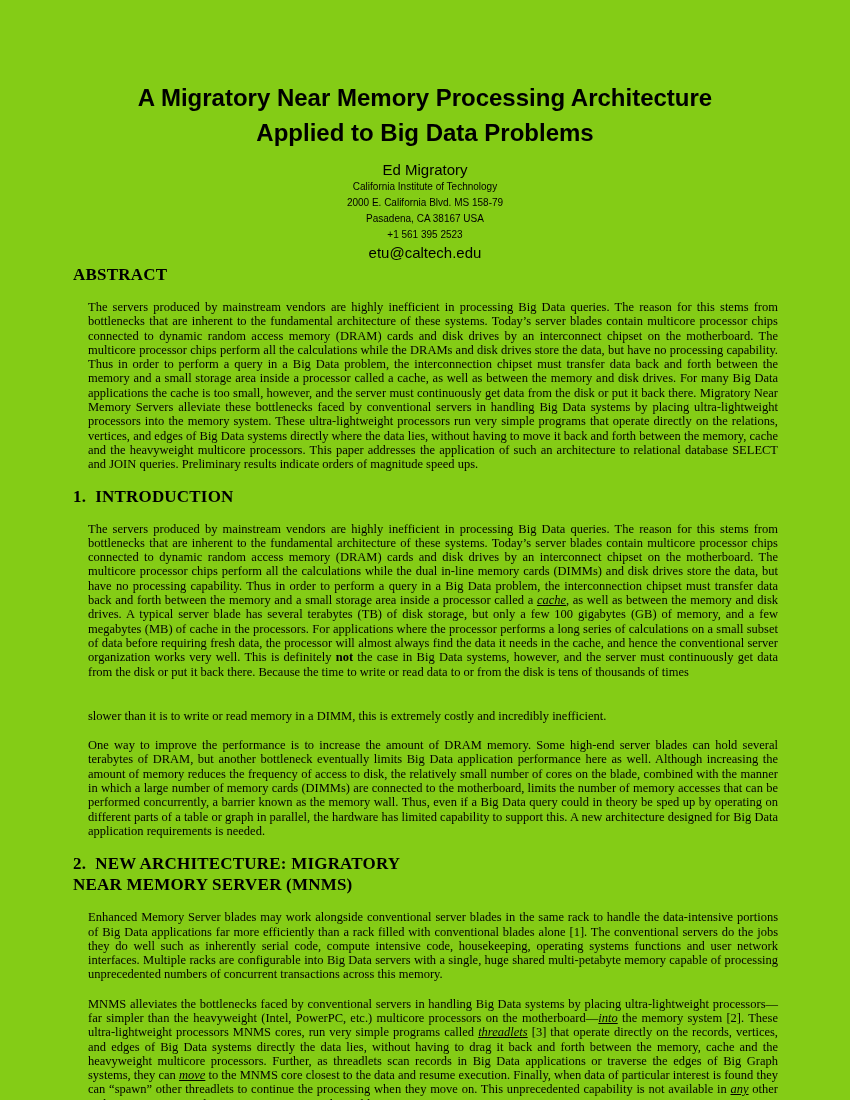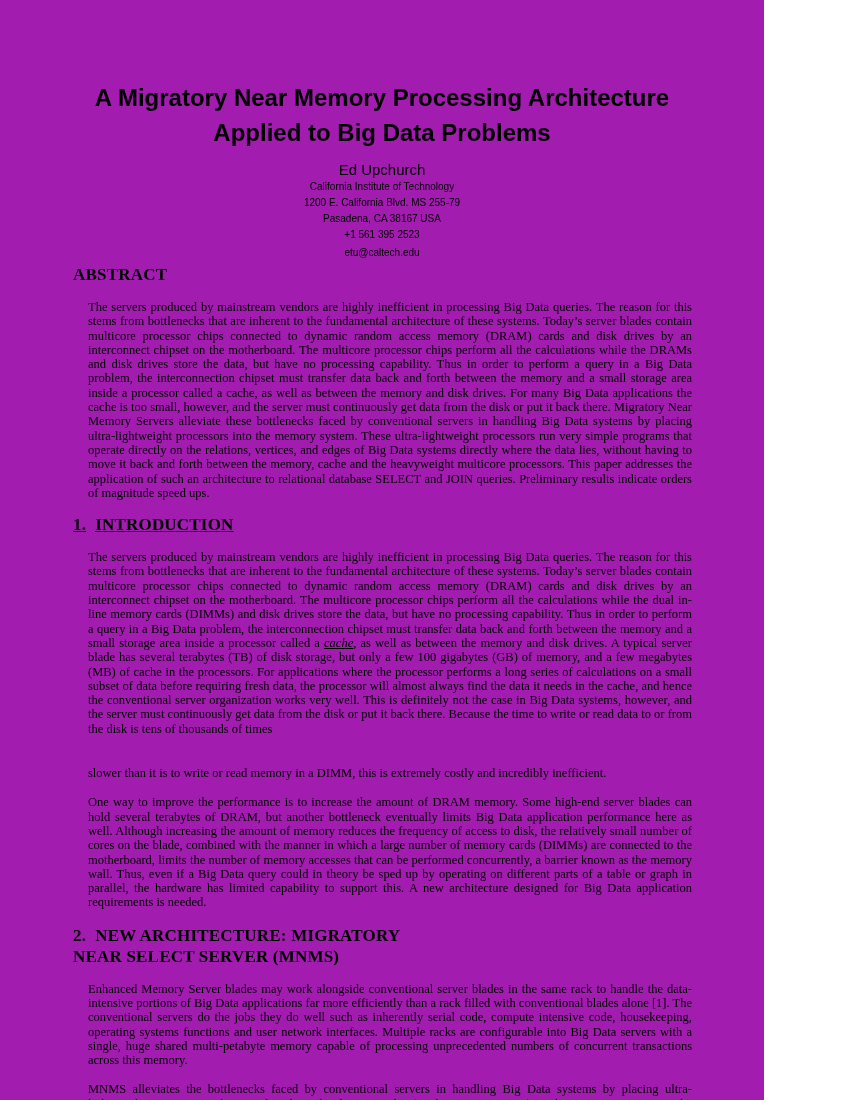--- a/index.html
+++ b/index.html
@@ -2,23 +2,23 @@
 <html><head>
 <meta charset="utf-8">
 <style>
   html, body {
     margin: 0;
     padding: 0;
     background: #ffffff;
   }
   .page {
     position: relative;
-    width: 764px;
+    width: 850px;
     height: 1100px;
-    background: #a21caf;
+    background: #84cc16;
     color: #000000;
     overflow: hidden;
     font-family: "Liberation Serif", serif;
   }
   .title-block {
     padding-top: 80px;
     text-align: center;
     font-family: "Liberation Sans", sans-serif;
   }
   .paper-title {
@@ -36,21 +36,21 @@
   }
   .author-name {
     font-size: 15px;
     line-height: 18px;
   }
   .author-line {
     font-size: 10px;
     line-height: 16px;
   }
   .author-email {
-    font-size: 10px;
+    font-size: 15px;
     line-height: 19px;
   }
   .cols {
     display: flex;
     column-gap: 9px;
     margin: 3px 57px 0 73px;
     flex-direction: column;
   }
   .col {
     flex: 1 1 0;
@@ -65,42 +65,42 @@
   .col p + p { margin-top: 13px; }
   h2.sec-heading {
     margin: 0 0 4px 0;
     font-family: "Liberation Serif", serif;
     font-size: 17px;
     line-height: 20px;
     font-weight: bold;
     letter-spacing: 0.2px;
   }
   h2.sec-heading .h-num { margin-right: 9px; }
-  h2.intro-heading { margin-top: 0; text-decoration: underline; }
+  h2.intro-heading { margin-top: 0; }
   h2.sec2-heading {
     line-height: 21px;
   }
   h2.sec2-heading .h-line2 { display: block; }
   .col p i { font-style: italic; text-decoration: underline; }
-  .col p b { font-weight: normal; }
+  .col p b { font-weight: bold; }
 </style>
 </head>
 <body>
 
 <div class="page">
 
   <header class="title-block">
     <h1 class="paper-title">
       <span>A Migratory Near Memory Processing Architecture</span>
       <span>Applied to Big Data Problems</span>
     </h1>
     <div class="author-block">
-      <div class="author-name">Ed Upchurch</div>
+      <div class="author-name">Ed Migratory</div>
       <div class="author-line">California Institute of Technology</div>
-      <div class="author-line">1200 E. California Blvd. MS 255-79</div>
+      <div class="author-line">2000 E. California Blvd. MS 158-79</div>
       <div class="author-line">Pasadena, CA 38167 USA</div>
       <div class="author-line">+1 561 395 2523</div>
       <div class="author-email">etu@caltech.edu</div>
     </div>
   </header>
 
   <div class="cols">
 
     <div class="col">
       <h2 class="sec-heading">ABSTRACT</h2>
@@ -111,21 +111,21 @@
       </h2>
       <p>The servers produced by mainstream vendors are highly inefficient in processing Big Data queries.  The reason for this stems from bottlenecks that are inherent to the fundamental architecture of these systems.  Today’s server blades contain multicore processor chips connected to dynamic random access memory (DRAM) cards and disk drives by an interconnect chipset on the motherboard.  The multicore processor chips perform all the calculations while the dual in-line memory cards (DIMMs) and disk drives store the data, but have no processing capability. Thus in order to perform a query in a Big Data problem, the interconnection chipset must transfer data back and forth between the memory and a small storage area inside a processor called a <i>cache</i>, as well as between the memory and disk drives.  A typical server blade has several terabytes (TB) of disk storage, but only a few 100 gigabytes (GB) of memory, and a few megabytes (MB) of cache in the processors.  For applications where the processor performs a long series of calculations on a small subset of data before requiring fresh data, the processor will almost always find the data it needs in the cache, and hence the conventional server organization works very well.  This is definitely <b>not</b> the case in Big Data systems, however, and the server must continuously get data from the disk or put it back there.  Because the time to write or read data to or from the disk is tens of thousands of times</p>
     </div>
 
     <div class="col">
       <p>slower than it is to write or read memory in a DIMM, this is extremely costly and incredibly inefficient.</p>
       <p>One way to improve the performance is to increase the amount of DRAM memory.  Some high-end server blades can hold several terabytes of DRAM, but another bottleneck eventually limits Big Data application performance here as well.  Although increasing the amount of memory reduces the frequency of access to disk, the relatively small number of cores on the blade, combined with the manner in which a large number of memory cards (DIMMs) are connected to the motherboard, limits the number of memory accesses that can be performed concurrently, a barrier known as the memory wall.  Thus, even if a Big Data query could in theory be sped up by operating on different parts of a table or graph in parallel, the hardware has limited capability to support this.  A new architecture designed for Big Data application requirements is needed.</p>
 
       <h2 class="sec-heading sec2-heading">
         <span class="h-num">2.</span><span>NEW ARCHITECTURE: MIGRATORY</span>
-        <span class="h-line2">NEAR SELECT SERVER (MNMS)</span>
+        <span class="h-line2">NEAR MEMORY SERVER (MNMS)</span>
       </h2>
 
       <p>Enhanced Memory Server blades may work alongside conventional server blades in the same rack to handle the data-intensive portions of Big Data applications far more efficiently than a rack filled with conventional blades alone [1].  The conventional servers do the jobs they do well such as inherently serial code, compute intensive code, housekeeping, operating systems functions and user network interfaces.  Multiple racks are configurable into Big Data servers with a single, huge shared multi-petabyte memory capable of processing unprecedented numbers of concurrent transactions across this memory.</p>
       <p>MNMS alleviates the bottlenecks faced by conventional servers in handling Big Data systems by placing ultra-lightweight processors—far simpler than the heavyweight (Intel, PowerPC, etc.) multicore processors on the motherboard—<i>into</i> the memory system [2].  These ultra-lightweight processors MNMS cores, run very simple programs called <i>threadlets</i> [3] that operate directly on the records, vertices, and edges of Big Data systems directly the data lies, without having to drag it back and forth between the memory, cache and the heavyweight multicore processors.  Further, as threadlets scan records in Big Data applications or traverse the edges of Big Graph systems, they can <i>move</i> to the MNMS core closest to the data and resume execution.  Finally, when data of particular interest is found they can “spawn” other threadlets to continue the processing when they move on. This unprecedented capability is not available in <i>any</i> other architecture. MNMS advantages are summarized in Table 1.</p>
     </div>
 
   </div>
 
 </div>
 

